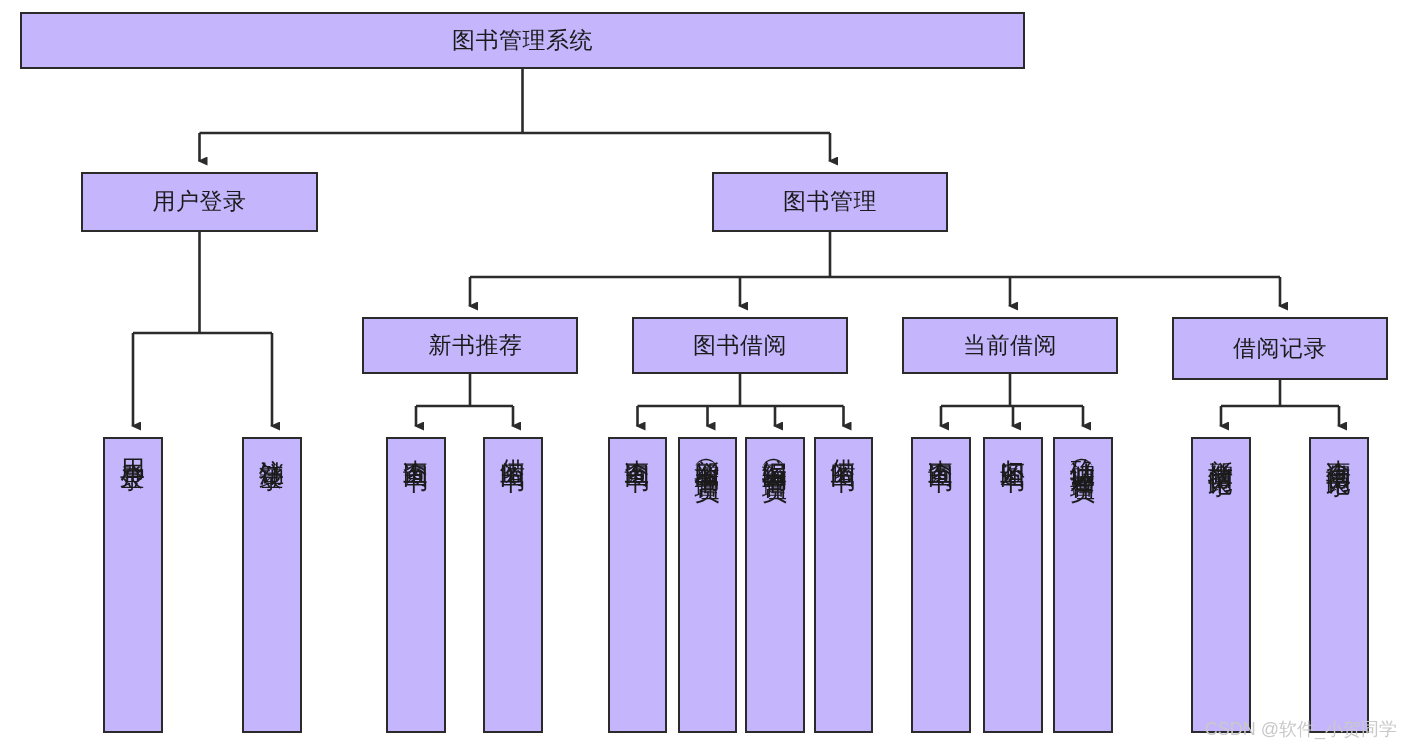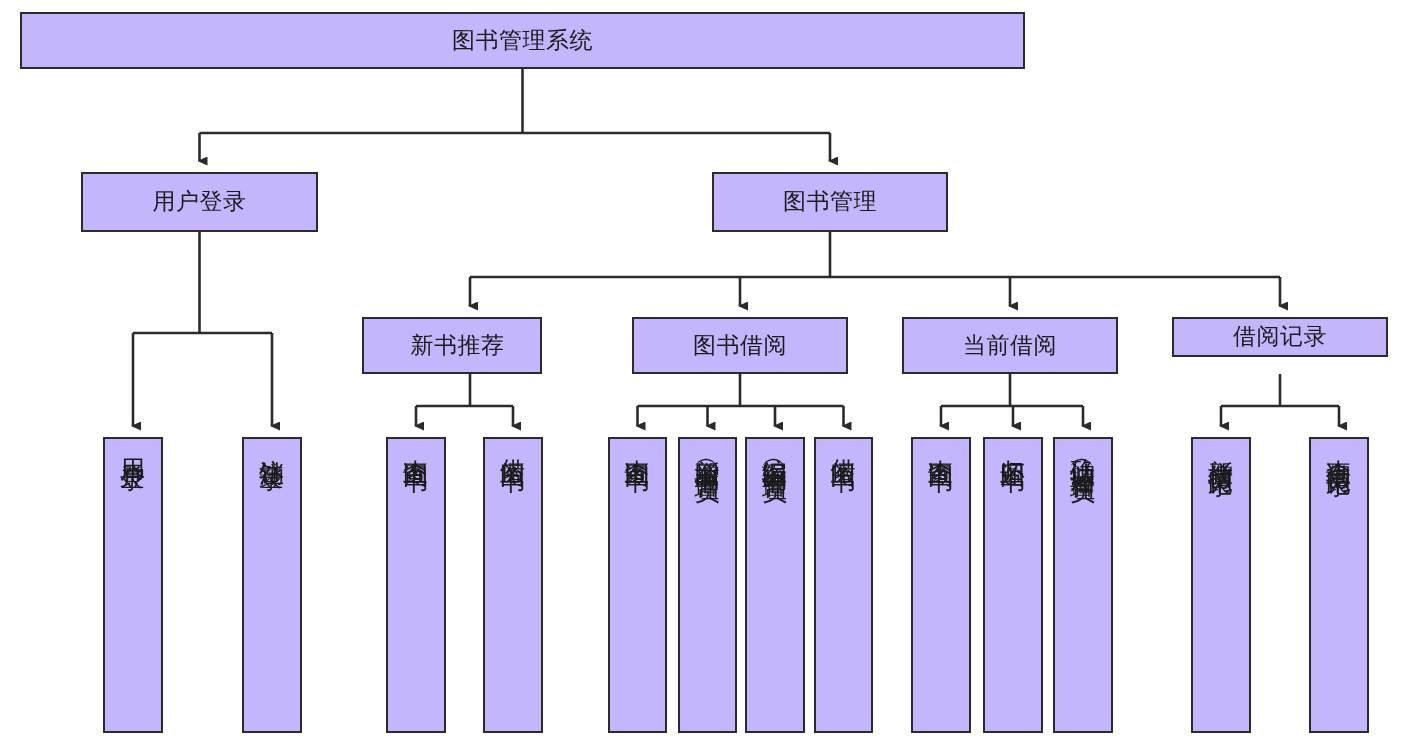--- a/index.html
+++ b/index.html
@@ -120,30 +120,30 @@
   <div id="boxes">
       <div class="node-box horiz" style="left: 20px; top: 12px; width: 1005px; height: 57px;">
         <span class="node-label">图书管理系统</span>
       </div>
       <div class="node-box horiz" style="left: 81px; top: 172px; width: 237px; height: 60px;">
         <span class="node-label">用户登录</span>
       </div>
       <div class="node-box horiz" style="left: 712px; top: 172px; width: 236px; height: 60px; text-align: center;">
         <span class="node-label">图书管理</span>
       </div>
-      <div class="node-box horiz" style="left: 362px; top: 317px; width: 180px; height: 57px; padding-left: 11px;">
+      <div class="node-box horiz" style="left: 362px; top: 317px; width: 216px; height: 57px; padding-left: 11px;">
         <span class="node-label">新书推荐</span>
       </div>
       <div class="node-box horiz" style="left: 632px; top: 317px; width: 216px; height: 57px;">
         <span class="node-label">图书借阅</span>
       </div>
       <div class="node-box horiz" style="left: 902px; top: 317px; width: 216px; height: 57px;">
         <span class="node-label">当前借阅</span>
       </div>
-      <div class="node-box horiz" style="left: 1172px; top: 317px; width: 216px; height: 40px;">
+      <div class="node-box horiz" style="left: 1172px; top: 317px; width: 216px; height: 63px;">
         <span class="node-label">借阅记录</span>
       </div>
       <div class="node-box vert" style="left: 103px; top: 437px; width: 60px; height: 296px;">
         <span class="node-label">用户登录</span>
       </div>
       <div class="node-box vert" style="left: 242px; top: 437px; width: 60px; height: 296px;">
         <span class="node-label">注销登录</span>
       </div>
       <div class="node-box vert" style="left: 386px; top: 437px; width: 60px; height: 296px;">
         <span class="node-label">查询图书</span>
@@ -173,13 +173,14 @@
         <span class="node-label">确认归还（管理员）</span>
       </div>
       <div class="node-box vert" style="left: 1191px; top: 437px; width: 60px; height: 296px;">
         <span class="node-label">新增借阅记录</span>
       </div>
       <div class="node-box vert" style="left: 1309px; top: 437px; width: 60px; height: 296px;">
         <span class="node-label">查询借阅记录</span>
       </div>
     </div>
 
+  <div class="watermark">CSDN @软件_小贺同学</div>
 </div>
 
 </body></html>

